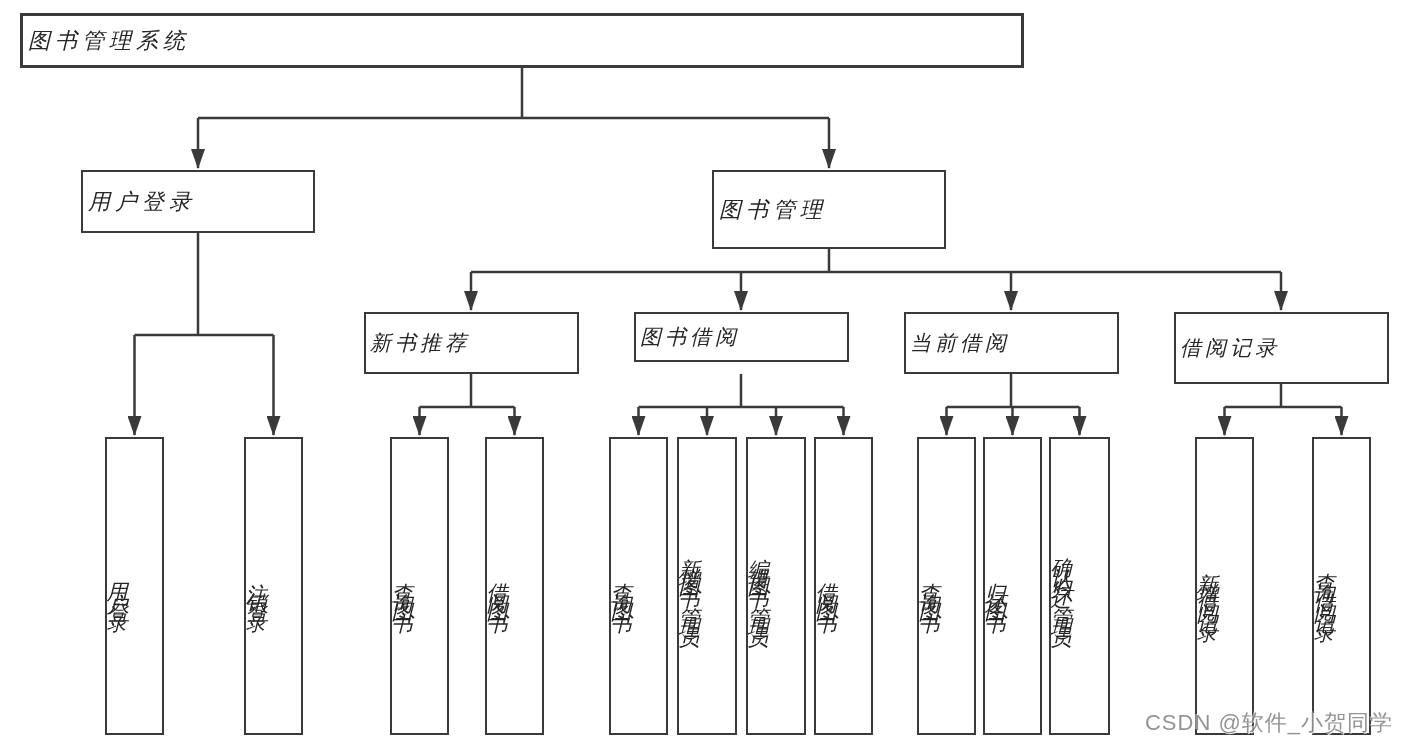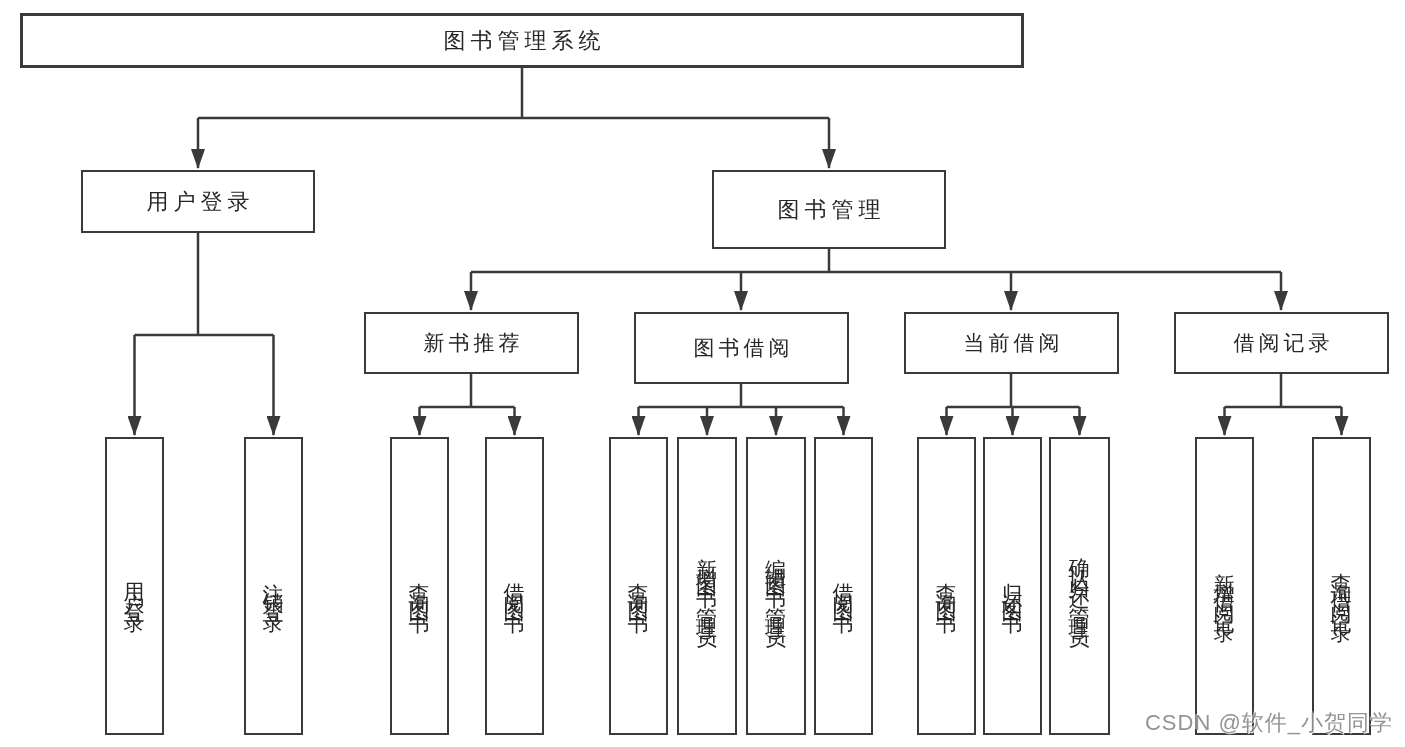--- a/index.html
+++ b/index.html
@@ -11,21 +11,21 @@
     color:#262626;
     overflow:hidden;
   }
   svg.connectors { position:absolute; left:0; top:0; }
   .ln { stroke:#3a3a3a; stroke-width:2.5; fill:none; }
   .box {
     position:absolute;
     box-sizing:border-box;
     background:#ffffff;
     border:2.5px solid #3a3a3a;
-    display:flex; align-items:center; justify-content:center;
+    display:flex; align-items:center; font-style:italic;
   }
   .box.root-box { border-width:3px; }
   .hlabel {
     font-size:22px;
     letter-spacing:5px;
     padding-left:5px;      
     white-space:nowrap;
     color:#262626;
   }
   .l3 .hlabel { font-size:21px; letter-spacing:4px; padding-left:4px; }
@@ -100,27 +100,27 @@
   <div class="box" style="left:81px;top:170px;width:234px;height:63px">
     <span class="hlabel">用户登录</span>
   </div>
   <div class="box" style="left:712px;top:170px;width:234px;height:79px">
     <span class="hlabel">图书管理</span>
   </div>
 
   <div class="box l3" style="left:364px;top:312px;width:215px;height:62px">
     <span class="hlabel">新书推荐</span>
   </div>
-  <div class="box l3" style="left:634px;top:312px;width:215px;height:72px">
+  <div class="box l3" style="left:634px;top:312px;width:215px;height:50px">
     <span class="hlabel">图书借阅</span>
   </div>
   <div class="box l3" style="left:904px;top:312px;width:215px;height:62px">
     <span class="hlabel">当前借阅</span>
   </div>
-  <div class="box l3" style="left:1174px;top:312px;width:215px;height:62px">
+  <div class="box l3" style="left:1174px;top:312px;width:215px;height:72px">
     <span class="hlabel">借阅记录</span>
   </div>
 
   <div class="box" style="left:105px;top:437px;width:59px;height:298px">
     <span class="vlabel">用户登录</span>
   </div>
   <div class="box" style="left:244px;top:437px;width:59px;height:298px">
     <span class="vlabel">注销登录</span>
   </div>
 

